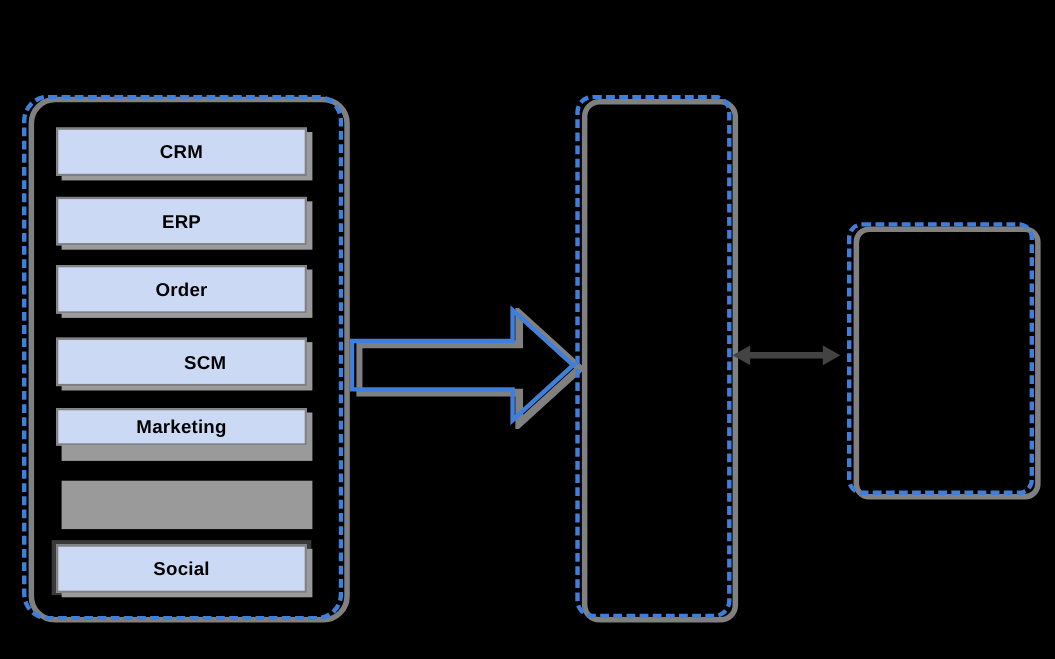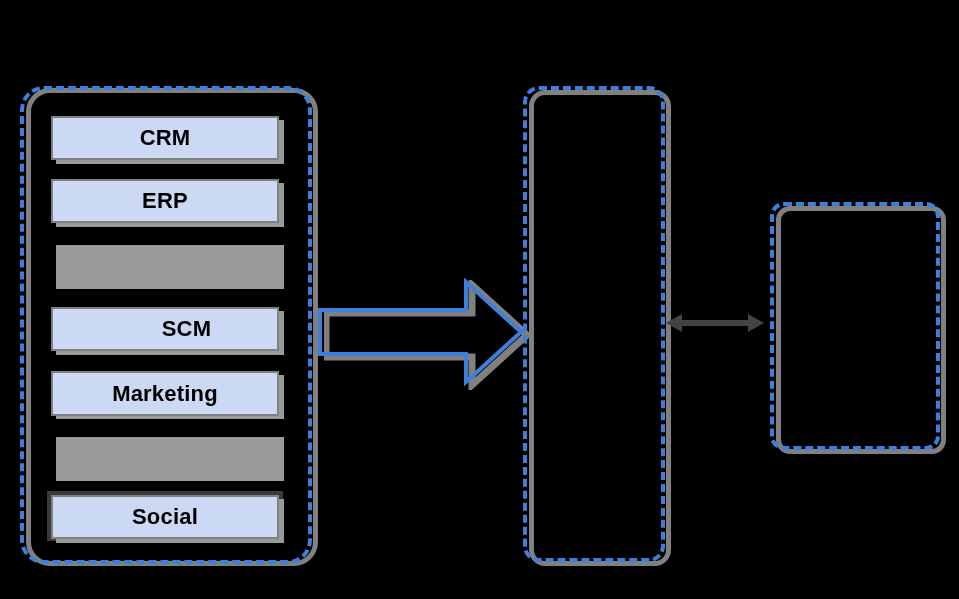--- a/index.html
+++ b/index.html
@@ -38,21 +38,21 @@
   .sys-box {
     position: absolute;
     box-sizing: border-box;
     border: 2px solid #808080;
     background: #ccd9f5;
     display: flex;
     align-items: center;
     justify-content: center;
   }
   .sys-box-label {
-    font-size: 22px;
+    font-size: 17px;
     font-weight: bold;
     color: #000000;
     letter-spacing: 0.2px;
     line-height: 1;
   }
   .sys-box-backing {
     position: absolute;
     background: #3a3a3a;
   }
   .sys-box-shadow {
@@ -83,28 +83,31 @@
   <div class="sys-box" style="left:51px; top:116px; width:228px; height:44px;">
     <span class="sys-box-label">CRM</span>
   </div>
 
   <div class="sys-box-shadow" style="left:56px; top:183px; width:228px; height:44px;"></div>
   <div class="sys-box" style="left:51px; top:179px; width:228px; height:44px;text-align:right;">
     <span class="sys-box-label">ERP</span>
   </div>
 
   <div class="sys-box-shadow" style="left:56px; top:245px; width:228px; height:44px;"></div>
+  <div class="sys-box" style="left:51px; top:241px; width:228px; height:44px;">
+    <span class="sys-box-label">Order</span>
+  </div>
 
   <div class="sys-box-shadow" style="left:56px; top:311px; width:228px; height:44px;"></div>
   <div class="sys-box" style="left:51px; top:307px; width:228px; height:44px;padding-left:43px;">
     <span class="sys-box-label">SCM</span>
   </div>
 
   <div class="sys-box-shadow" style="left:56px; top:375px; width:228px; height:44px;"></div>
-  <div class="sys-box" style="left:51px; top:371px; width:228px; height:45px;">
+  <div class="sys-box" style="left:51px; top:371px; width:228px; height:34px;">
     <span class="sys-box-label">Marketing</span>
   </div>
 
   <div class="sys-box-shadow" style="left:56px; top:437px; width:228px; height:44px;"></div>
 
   <div class="sys-box-backing" style="left:47px; top:491px; width:236px; height:50px;"></div>
   <div class="sys-box-shadow" style="left:56px; top:499px; width:228px; height:44px;"></div>
   <div class="sys-box" style="left:51px; top:495px; width:228px; height:44px;justify-content:center;">
     <span class="sys-box-label">Social</span>
   </div>

